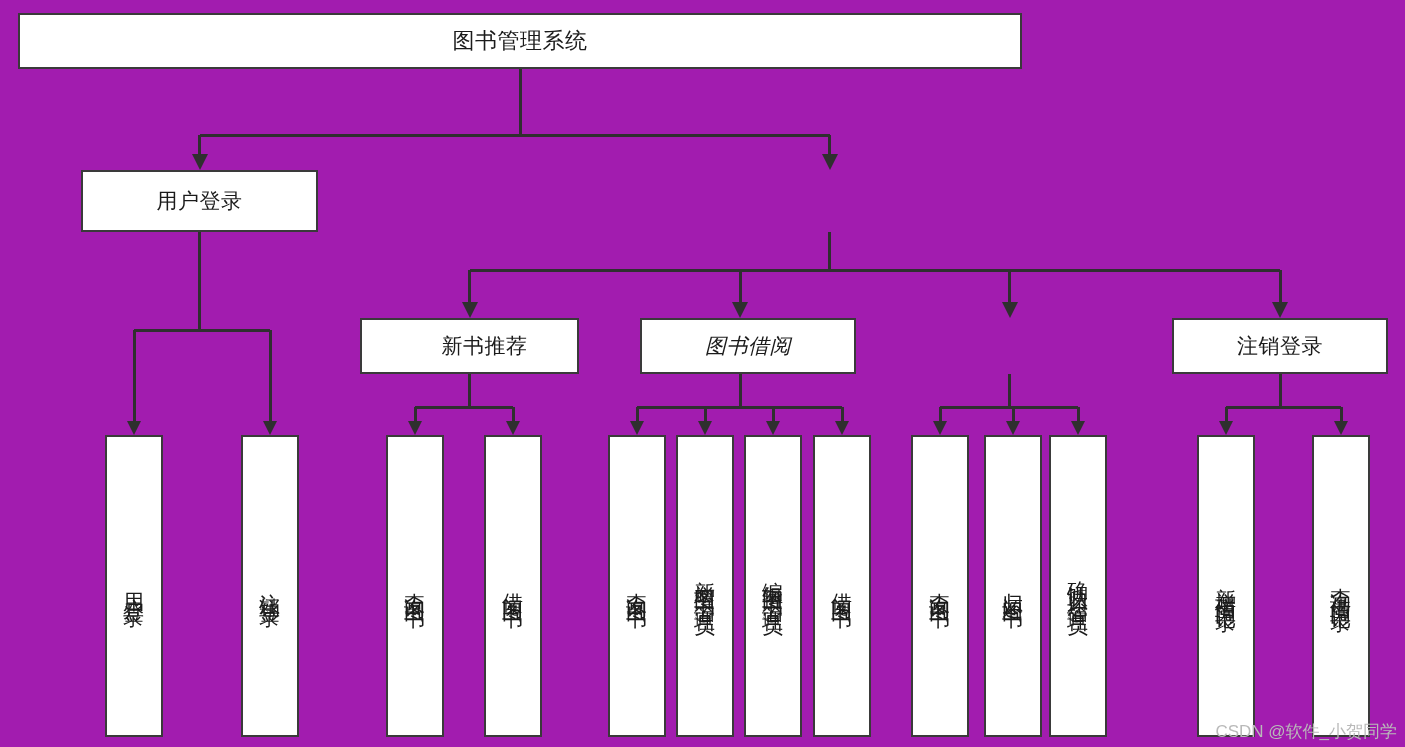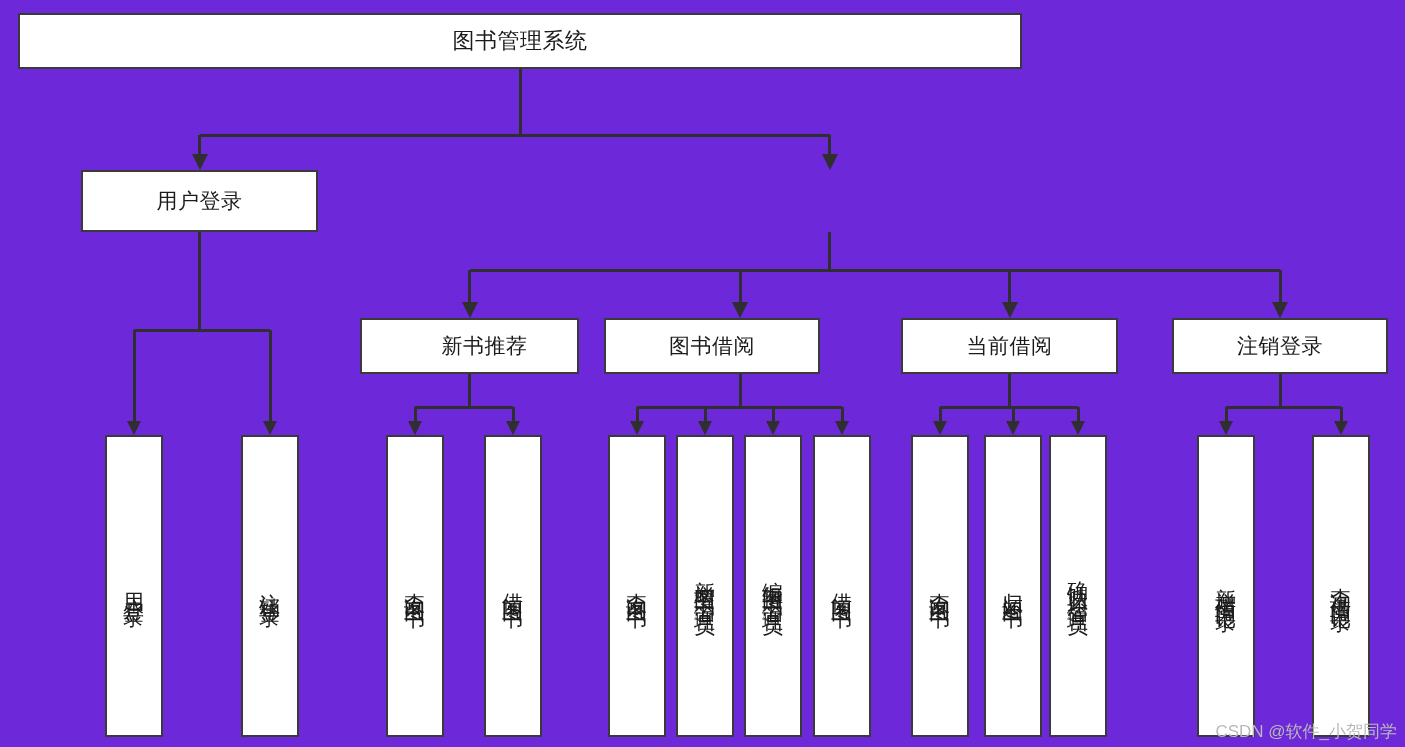--- a/index.html
+++ b/index.html
@@ -7,21 +7,21 @@
     padding: 0;
     background: #ffffff;
   }
   body {
     font-family: "Liberation Sans", "DejaVu Sans", sans-serif;
   }
   #canvas {
     position: relative;
     width: 1405px;
     height: 747px;
-    background: #6d28d9;
+    background: #a21caf;
     overflow: hidden;
   }
   
   .node {
     position: absolute;
     box-sizing: border-box;
     border: 2px solid #3a3a3a;
     background: #ffffff;
     display: flex;
     align-items: center;
@@ -95,25 +95,22 @@
     <span class="node-label">图书管理系统</span>
   </div>
 
   <div class="node horiz" id="n-l2-0" style="left: 81px; top: 170px; width: 237px; height: 62px;">
     <span class="node-label">用户登录</span>
   </div>
 
   <div class="node horiz" id="n-l3-0" style="left: 360px; top: 318px; width: 219px; height: 56px; padding-left: 30px;">
     <span class="node-label">新书推荐</span>
   </div>
-  <div class="node horiz" id="n-l3-1" style="left: 604px; top: 318px; width: 216px; height: 56px;">
+  <div class="node horiz" id="n-l3-1" style="left: 640px; top: 318px; width: 216px; height: 56px; font-style: italic;">
     <span class="node-label">图书借阅</span>
-  </div>
-  <div class="node horiz" id="n-l3-2" style="left: 901px; top: 318px; width: 217px; height: 56px;">
-    <span class="node-label">当前借阅</span>
   </div>
   <div class="node horiz" id="n-l3-3" style="left: 1172px; top: 318px; width: 216px; height: 56px;">
     <span class="node-label">注销登录</span>
   </div>
 
   <div class="node vert" id="n-lf-0" style="left: 105px; top: 435px; width: 58px; height: 302px;">
     <span class="node-label">用户登录</span>
   </div>
   <div class="node vert" id="n-lf-1" style="left: 241px; top: 435px; width: 58px; height: 302px;">
     <span class="node-label">注销登录</span>

